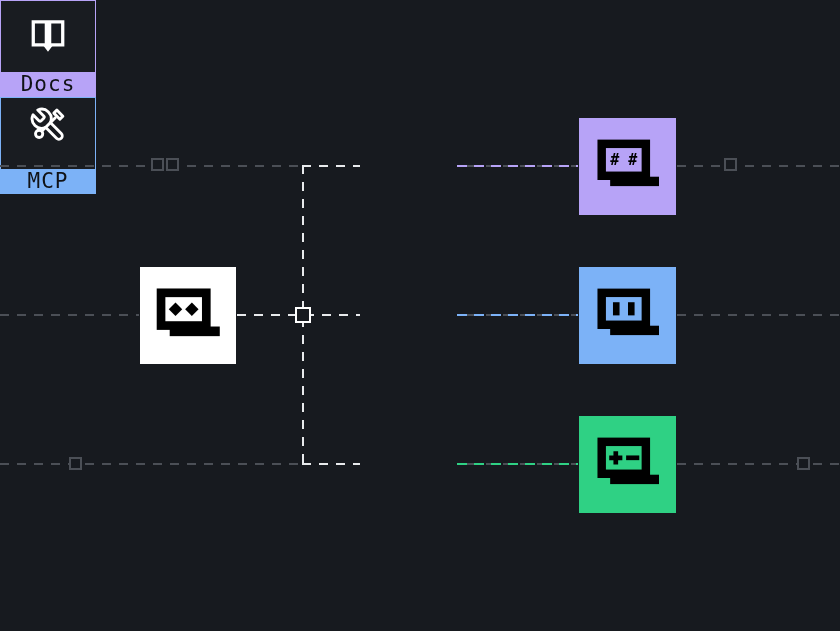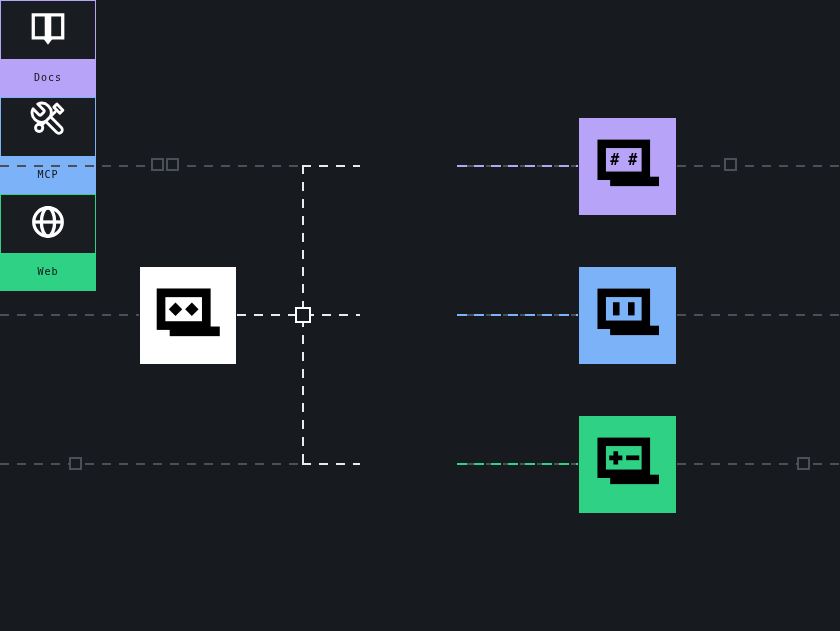--- a/index.html
+++ b/index.html
@@ -27,23 +27,23 @@
   .port{position:absolute;width:9px;height:9px;border:2px solid var(--dash_gray);
     background:var(--bg);box-sizing:content-box;}
   .port-main{position:absolute;width:12px;height:12px;border:2px solid #ffffff;
     background:var(--bg);box-sizing:content-box;z-index:4;}
   
   .node{position:absolute;display:flex;align-items:center;justify-content:center;z-index:3;}
   .agent-node{left:140px;top:267px;width:96px;height:97px;background:#ffffff;}
   .tool-node{left:360px;width:96px;height:97px;display:flex;flex-direction:column;
     border:1.5px solid var(--tc);box-sizing:border-box;background:var(--panel);}
   .tool-body{flex:1;display:flex;align-items:center;justify-content:center;}
-  .tool-label{height:37px;background:var(--tc);color:var(--label_text);
+  .tool-label{height:24px;background:var(--tc);color:var(--label_text);
     display:flex;align-items:center;justify-content:center;
-    font-size:10px;font-weight:500;letter-spacing:1px;}
+    font-size:21px;font-weight:500;letter-spacing:1px;}
   .out-node{left:579px;width:97px;height:97px;}
   .t-purple{--tc:var(--purple);} .t-blue{--tc:var(--blue);} .t-green{--tc:var(--green);}
   .bg-purple{background:var(--purple);} .bg-blue{background:var(--blue);} .bg-green{background:var(--green);}
   .top-1{top:118px;} .top-2{top:267px;gap:13px;} .top-3{top:416px;}
 </style>
 </head>
 <body>
 
 <div class="canvas">
 
@@ -102,32 +102,20 @@
           <path transform="scale(-1,1) translate(-24,0)" d="M14.7 6.3a1 1 0 0 0 0 1.4l1.6 1.6a1 1 0 0 0 1.4 0l3.77-3.77a6 6 0 0 1-7.94 7.94l-6.91 6.91a2.12 2.12 0 0 1-3-3l6.91-6.91a6 6 0 0 1 7.94-7.94l-3.76 3.76z"></path>
           <path d="M17.6 2.6l3.8 3.8-1.9 1.9-3.8-3.8z"></path>
           <path d="M16.6 7.4L8.2 15.8"></path>
           <circle cx="6.4" cy="17.6" r="2.3"></circle>
         </svg>
       </span>
     </div>
     <div class="tool-label">MCP</div>
   </div>
 
-  <div class="tool-node t-green top-3">
-    <div class="tool-body">
-      <span>
-        <svg width="38" height="38" viewBox="0 0 24 24" fill="none" stroke="#fff" stroke-width="2.1">
-          <circle cx="12" cy="12" r="9"></circle>
-          <ellipse cx="12" cy="12" rx="4.2" ry="9"></ellipse>
-          <path d="M3 12h18"></path>
-        </svg>
-      </span>
-    </div>
-    <div class="tool-label">Web</div>
-  </div>
 
   <div class="node out-node bg-purple top-1">
     <span>
       <svg width="62" height="51" viewBox="0 0 66 54">
         <rect x="5" y="5" width="47" height="34" fill="none" stroke="#000" stroke-width="9"></rect>
         <rect x="14" y="40" width="52" height="10" fill="#000"></rect>
         <text x="28.5" y="28" text-anchor="middle" font-family="DejaVu Sans Mono, monospace" font-size="16" font-weight="bold" fill="#000"># #</text>
       </svg>
     </span>
   </div>

